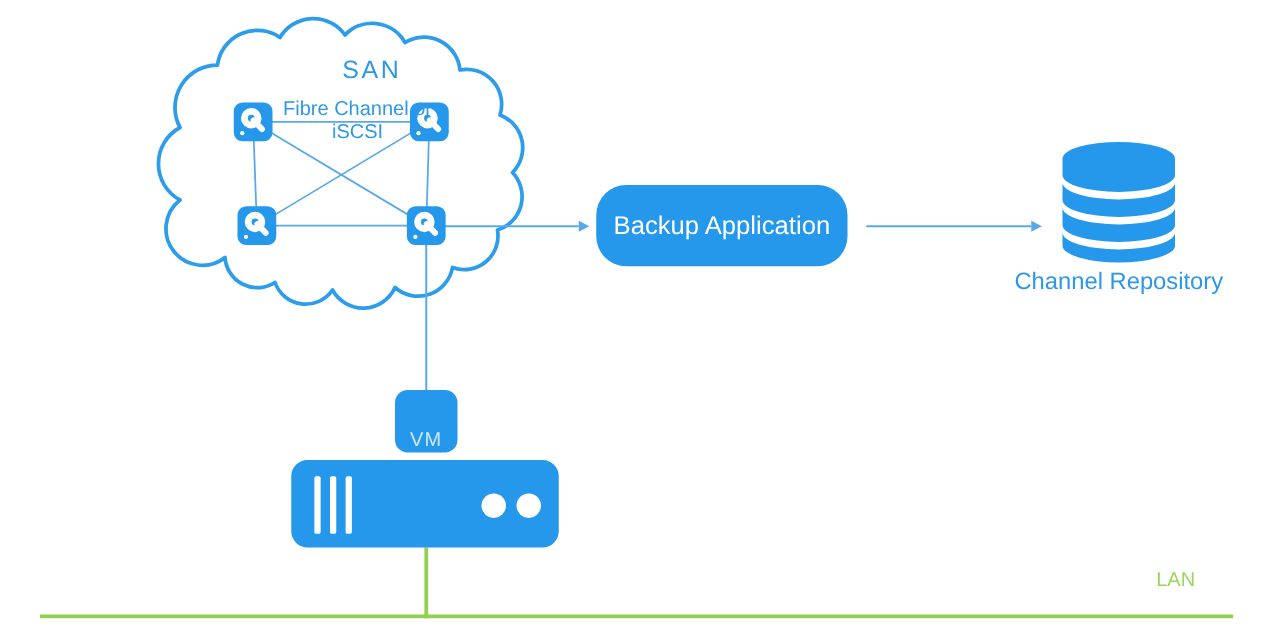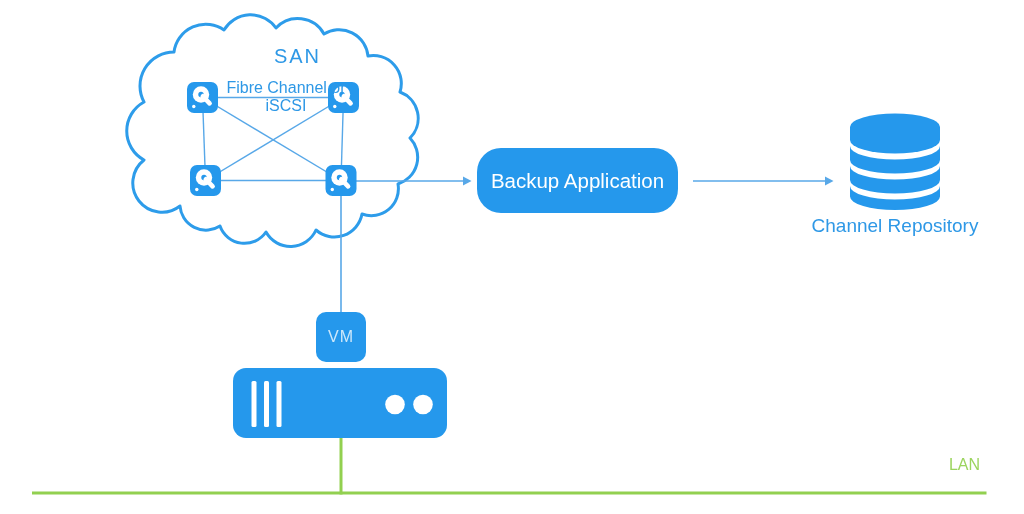--- a/index.html
+++ b/index.html
@@ -39,35 +39,35 @@
     text-align: center; font-size: 16px;
     color: var(--text-blue);
   }
   .repo-label {
     left: 809px; top: 215px; width: 172px;
     text-align: center; font-size: 19px;
     color: var(--text-blue);
   }
   .lan-label {
     left: 925px; top: 456px; width: 55px;
-    text-align: right; font-size: 16px;
+    text-align: left; font-size: 16px;
     color: var(--green-text);
   }
   .backup-app-box {
     position: absolute; left: 477px; top: 148px;
     width: 201px; height: 65px; border-radius: 24px;
     background: var(--primary-blue);
     display: flex; align-items: center; justify-content: center;
     color: var(--box-text); font-size: 20.5px;
   }
   .vm-box {
     position: absolute; left: 316px; top: 312px;
     width: 50px; height: 50px; border-radius: 10px;
     background: var(--primary-blue);
-    display: flex; align-items: center; justify-content: center;
+    display: flex; align-items: flex-end; justify-content: center;
     color: var(--vm-text); font-size: 16px; letter-spacing: 1px;
   }
 </style>
 </head>
 <body>
 
 <div class="canvas">
 
   <svg class="layer" width="1024" height="514" viewBox="0 0 1024 514">
 

